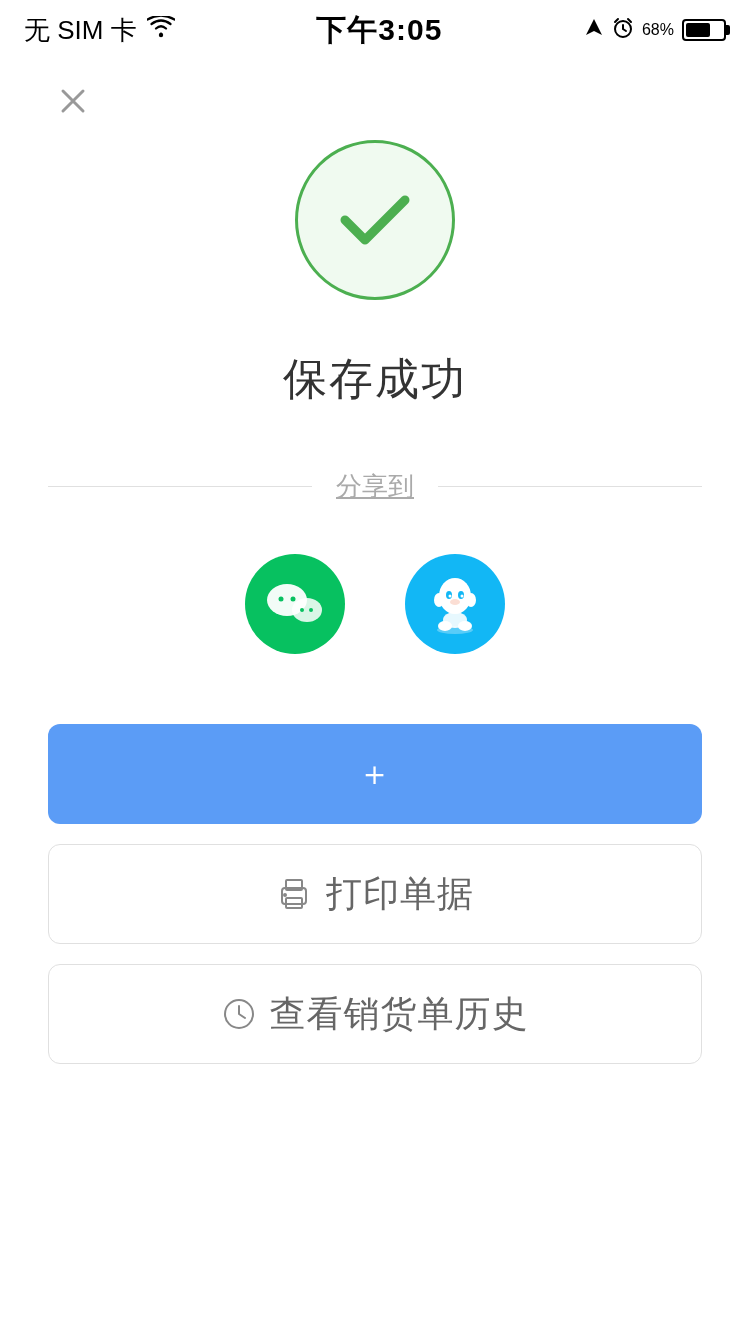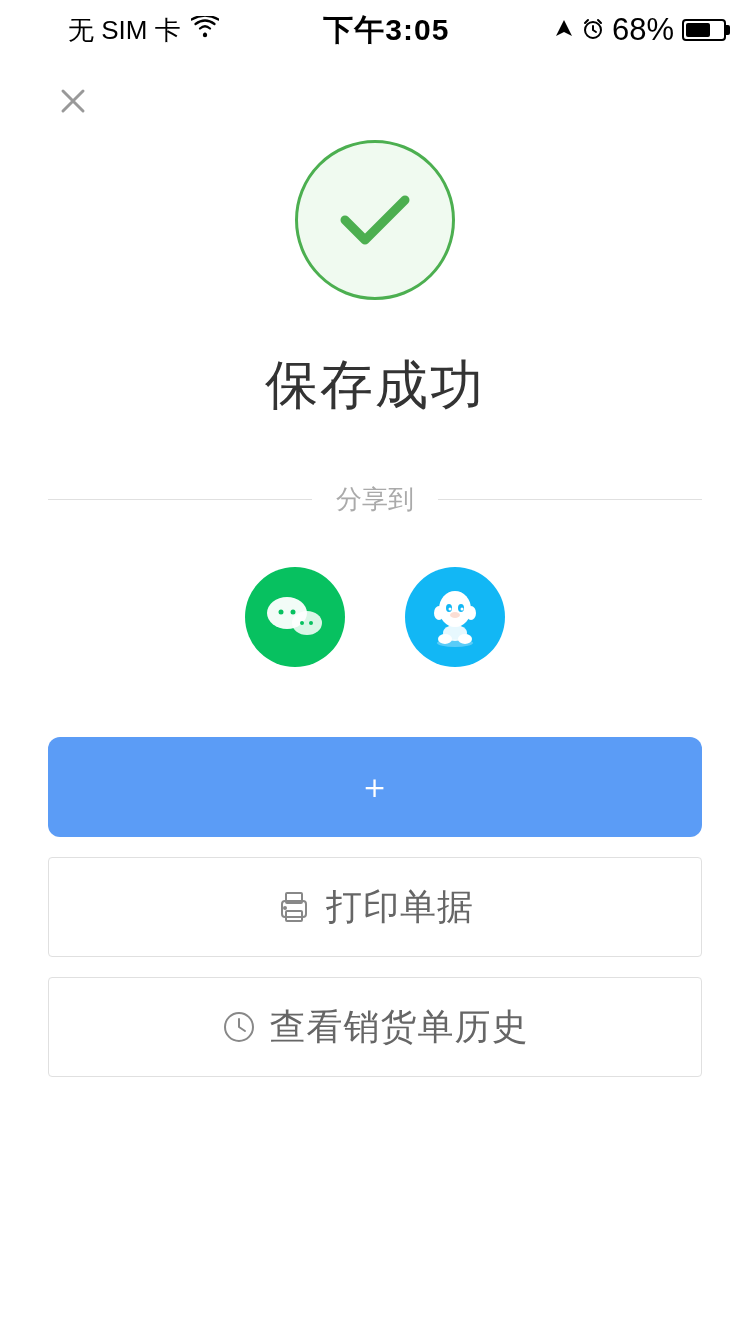--- a/index.html
+++ b/index.html
@@ -25,39 +25,38 @@
       background: #fff;
     }
 
     .status-left {
       display: flex;
       align-items: center;
       gap: 10px;
       font-size: 26px;
       color: #000;
       font-weight: 500;
-      margin-left: 44px;
     }
 
     .wifi-icon {
       font-size: 24px;
     }
 
     .status-center {
       font-size: 30px;
       font-weight: 600;
       color: #000;
       letter-spacing: 1px;
     }
 
     .status-right {
       display: flex;
       align-items: center;
       gap: 8px;
-      font-size: 31px;
+      font-size: 16px;
       color: #000;
     }
 
     .battery-bar {
       width: 44px;
       height: 22px;
       border: 2px solid #000;
       border-radius: 4px;
       position: relative;
       display: flex;
@@ -119,21 +118,21 @@
       border: 3px solid #4CAF50;
       background: #f0faf0;
       display: flex;
       align-items: center;
       justify-content: center;
       margin-bottom: 50px;
     }
 
     
     .success-title {
-      font-size: 53px;
+      font-size: 44px;
       color: #333;
       font-weight: 400;
       margin-bottom: 60px;
       letter-spacing: 2px;
     }
 
     
     .share-divider {
       width: 100%;
       display: flex;
@@ -145,20 +144,21 @@
     .divider-line {
       flex: 1;
       height: 1px;
       background: #e0e0e0;
     }
 
     .share-label {
       font-size: 26px;
       color: #aaa;
       padding: 0 24px;
+      text-decoration: underline;
     }
 
     
     .share-icons {
       display: flex;
       gap: 60px;
       margin-bottom: 70px;
     }
 
     .share-icon-btn {
@@ -202,21 +202,21 @@
       gap: 14px;
       cursor: pointer;
       letter-spacing: 1px;
     }
 
     .btn-secondary {
       width: 100%;
       height: 100px;
       background: #fff;
       border: 1px solid #e0e0e0;
-      border-radius: 4px;
+      border-radius: 12px;
       font-size: 36px;
       color: #666;
       display: flex;
       align-items: center;
       justify-content: center;
       gap: 14px;
       cursor: pointer;
       letter-spacing: 1px;
     }
 

